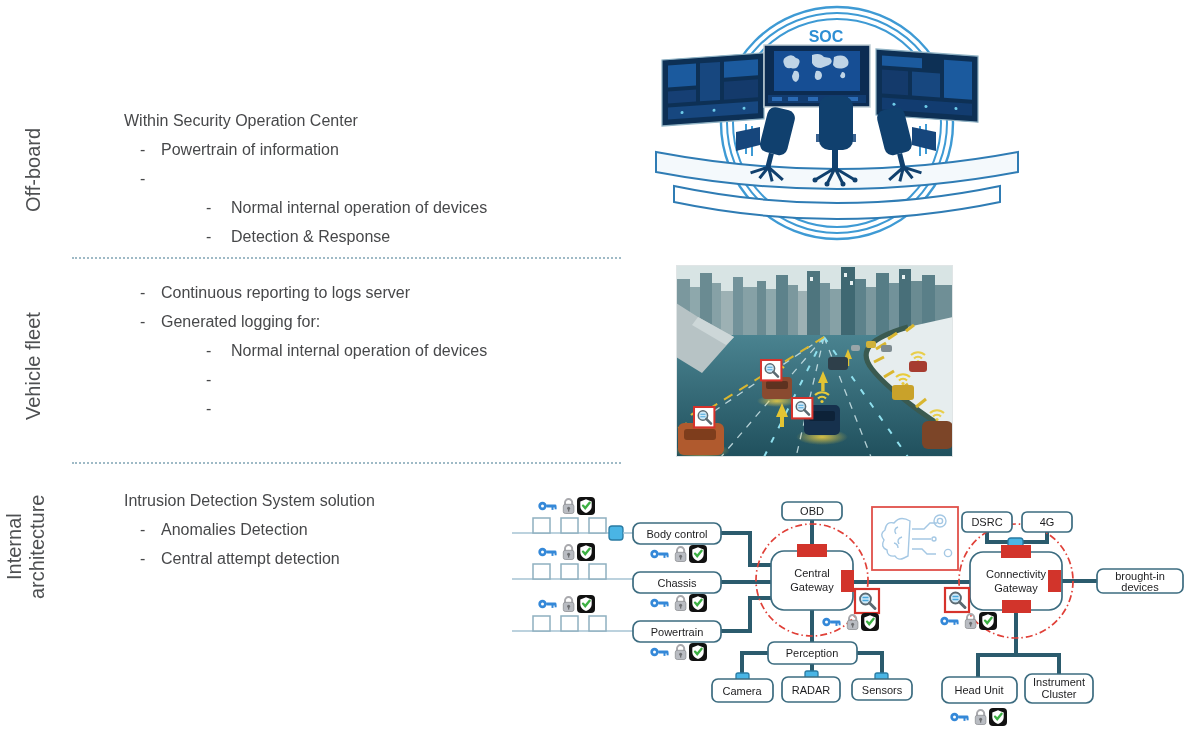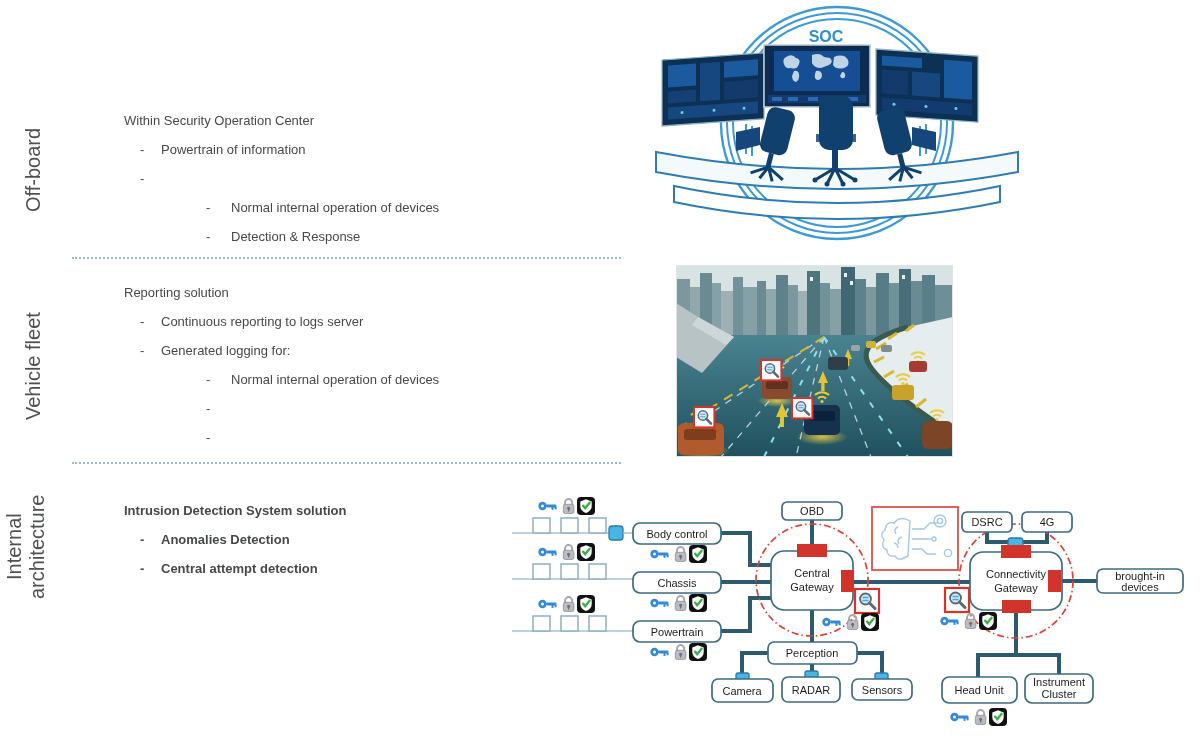--- a/index.html
+++ b/index.html
@@ -1,20 +1,20 @@
 <!DOCTYPE html>
 <html><head>
 <meta charset="utf-8">
 <style>
   html,body{margin:0;padding:0;background:#fff;}
   .page{position:relative;width:1200px;height:739px;background:#ffffff;
         font-family:"Liberation Sans",sans-serif;overflow:hidden;}
   .vlabel{position:absolute;writing-mode:vertical-rl;transform:rotate(180deg);
           font-size:20px;color:#4e5052;text-align:center;line-height:23px;}
-  .block{position:absolute;left:124px;color:#47484a;font-size:13px;}
+  .block{position:absolute;left:124px;color:#47484a;font-size:16px;}
   .title{line-height:29px;white-space:nowrap;}
   .b{display:flex;line-height:29px;white-space:nowrap;}
   .b .dash{flex:0 0 auto;}
   .l1 .dash{margin-left:16px;width:21px;}
   .l2 .dash{margin-left:82px;width:25px;}
   .sep{position:absolute;left:72px;width:549px;height:0;border-top:2px dotted #9fbac6;}
   svg{position:absolute;}
   .soc{left:648px;top:2px;width:372px;height:240px;}
   .hwy{left:676px;top:265px;width:277px;height:192px;}
   .dia{left:500px;top:481px;width:700px;height:258px;}
@@ -52,21 +52,20 @@
       </div>
     <div class="b l2">
         <span class="dash">-</span>
         <span>Detection &amp; Response</span>
       </div>
   </div>
 
   <div class="sep" style="top:257px;"></div>
 
   <div class="block" style="top:278px;">
-    <div class="title">Reporting solution</div>
     <div class="b l1">
         <span class="dash">-</span>
         <span>Continuous reporting to logs server</span>
       </div>
     <div class="b l1">
         <span class="dash">-</span>
         <span>Generated logging for:</span>
       </div>
     <div class="b l2">
         <span class="dash">-</span>
@@ -75,21 +74,21 @@
     <div class="b l2">
         <span class="dash">-</span>
       </div>
     <div class="b l2">
         <span class="dash">-</span>
       </div>
   </div>
 
   <div class="sep" style="top:462px;"></div>
 
-  <div class="block" style="top:496px;font-weight:bold;">
+  <div class="block" style="top:486px;">
     <div class="title">Intrusion Detection System solution</div>
     <div class="b l1">
         <span class="dash">-</span>
         <span>Anomalies Detection</span>
       </div>
     <div class="b l1">
         <span class="dash">-</span>
         <span>Central attempt detection</span>
       </div>
   </div>

